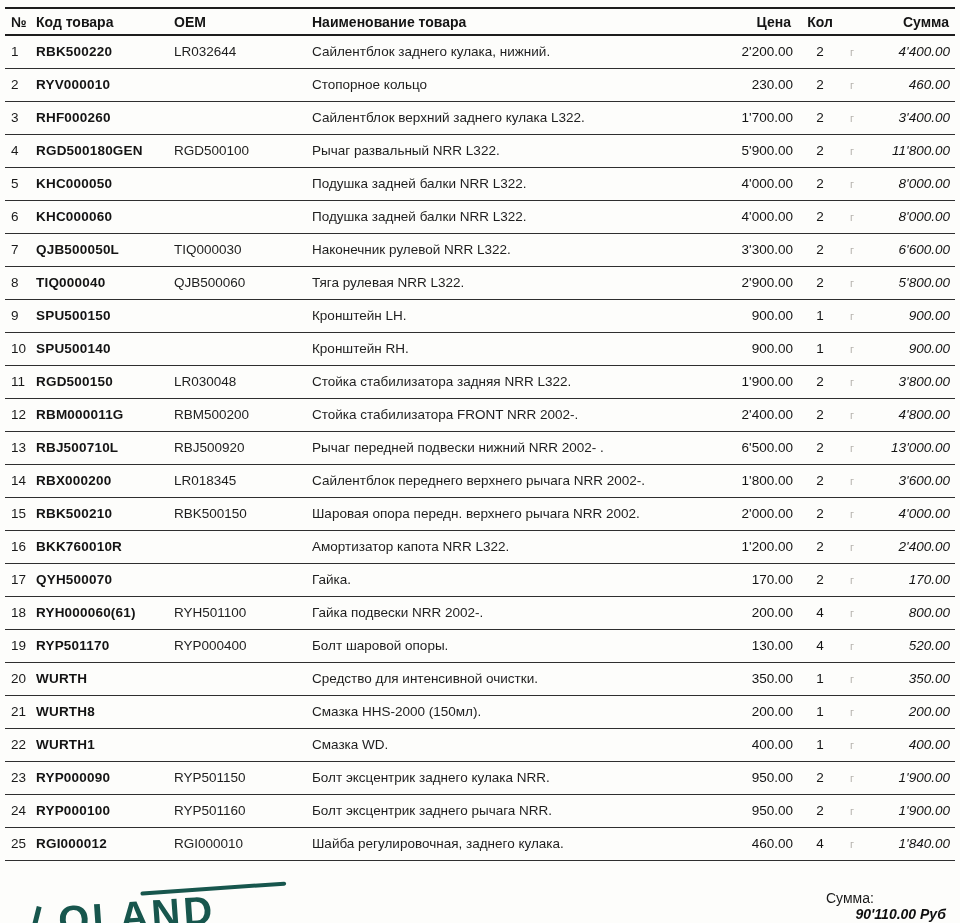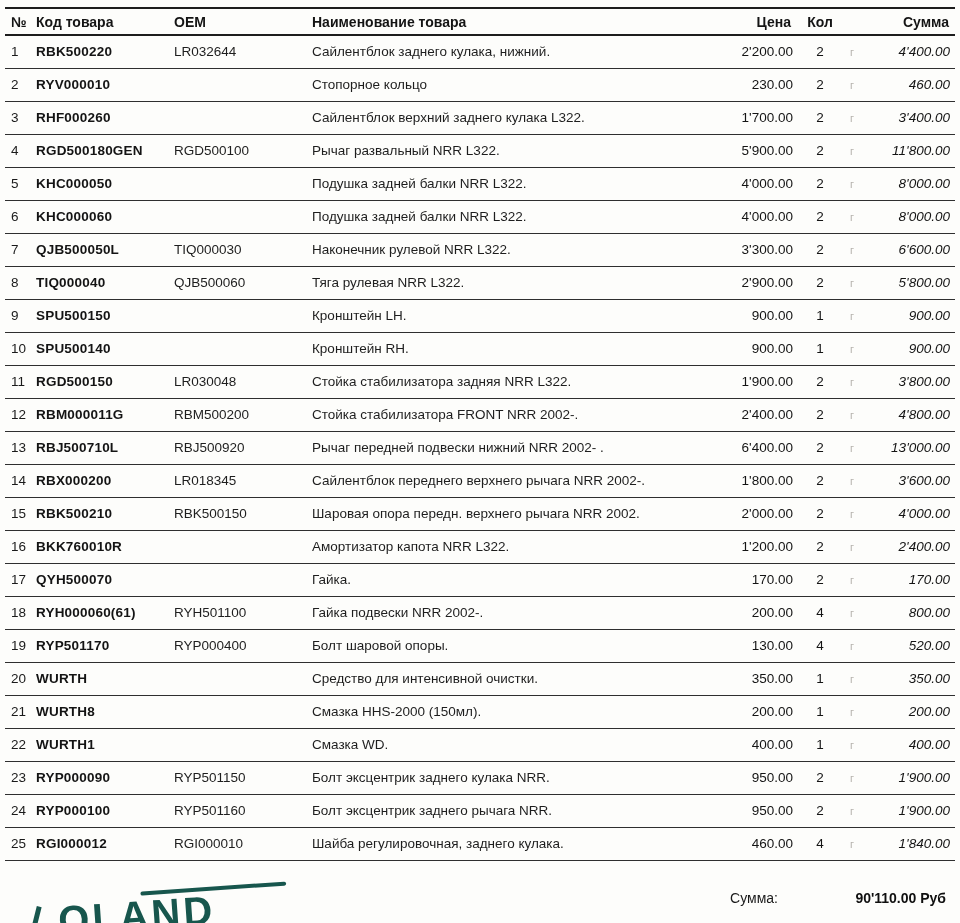--- a/index.html
+++ b/index.html
@@ -66,30 +66,32 @@
   td.col-unit { color: #b6b3ae; font-size: 11px; text-align: center; }
   td.col-sum  { text-align: right; padding-right: 5px; white-space: nowrap; font-style: italic; }
 
   .footer-total {
     position: absolute;
     top: 890px;
     right: 14px;
     display: flex;
     align-items: flex-start;
     font-size: 14px;
+    flex-direction: column;
   }
   .footer-total .total-label {
     margin-right: 48px;
     color: #1a1a1a;
   }
   .footer-total .total-value {
     font-weight: bold;
     min-width: 120px;
     text-align: right;
     color: #0f0f0f;
+    font-style: italic;
   }
 
   .logo {
     position: absolute;
     left: 58px;
     top: 893px;
     transform: rotate(-4deg);
     color: #17564d;
     white-space: nowrap;
   }
@@ -265,21 +267,21 @@
       <td class="col-price">2'400.00</td>
       <td class="col-qty">2</td>
       <td class="col-unit">г</td>
       <td class="col-sum">4'800.00</td>
     </tr>
         <tr class="item-row">
       <td class="col-num">13</td>
       <td class="col-code">RBJ500710L</td>
       <td class="col-oem">RBJ500920</td>
       <td class="col-name">Рычаг передней подвески нижний NRR 2002- .</td>
-      <td class="col-price">6'400.00</td>
+      <td class="col-price">6'500.00</td>
       <td class="col-qty">2</td>
       <td class="col-unit">г</td>
       <td class="col-sum">13'000.00</td>
     </tr>
         <tr class="item-row">
       <td class="col-num">14</td>
       <td class="col-code">RBX000200</td>
       <td class="col-oem">LR018345</td>
       <td class="col-name">Сайлентблок переднего верхнего рычага NRR 2002-.</td>
       <td class="col-price">1'800.00</td>

